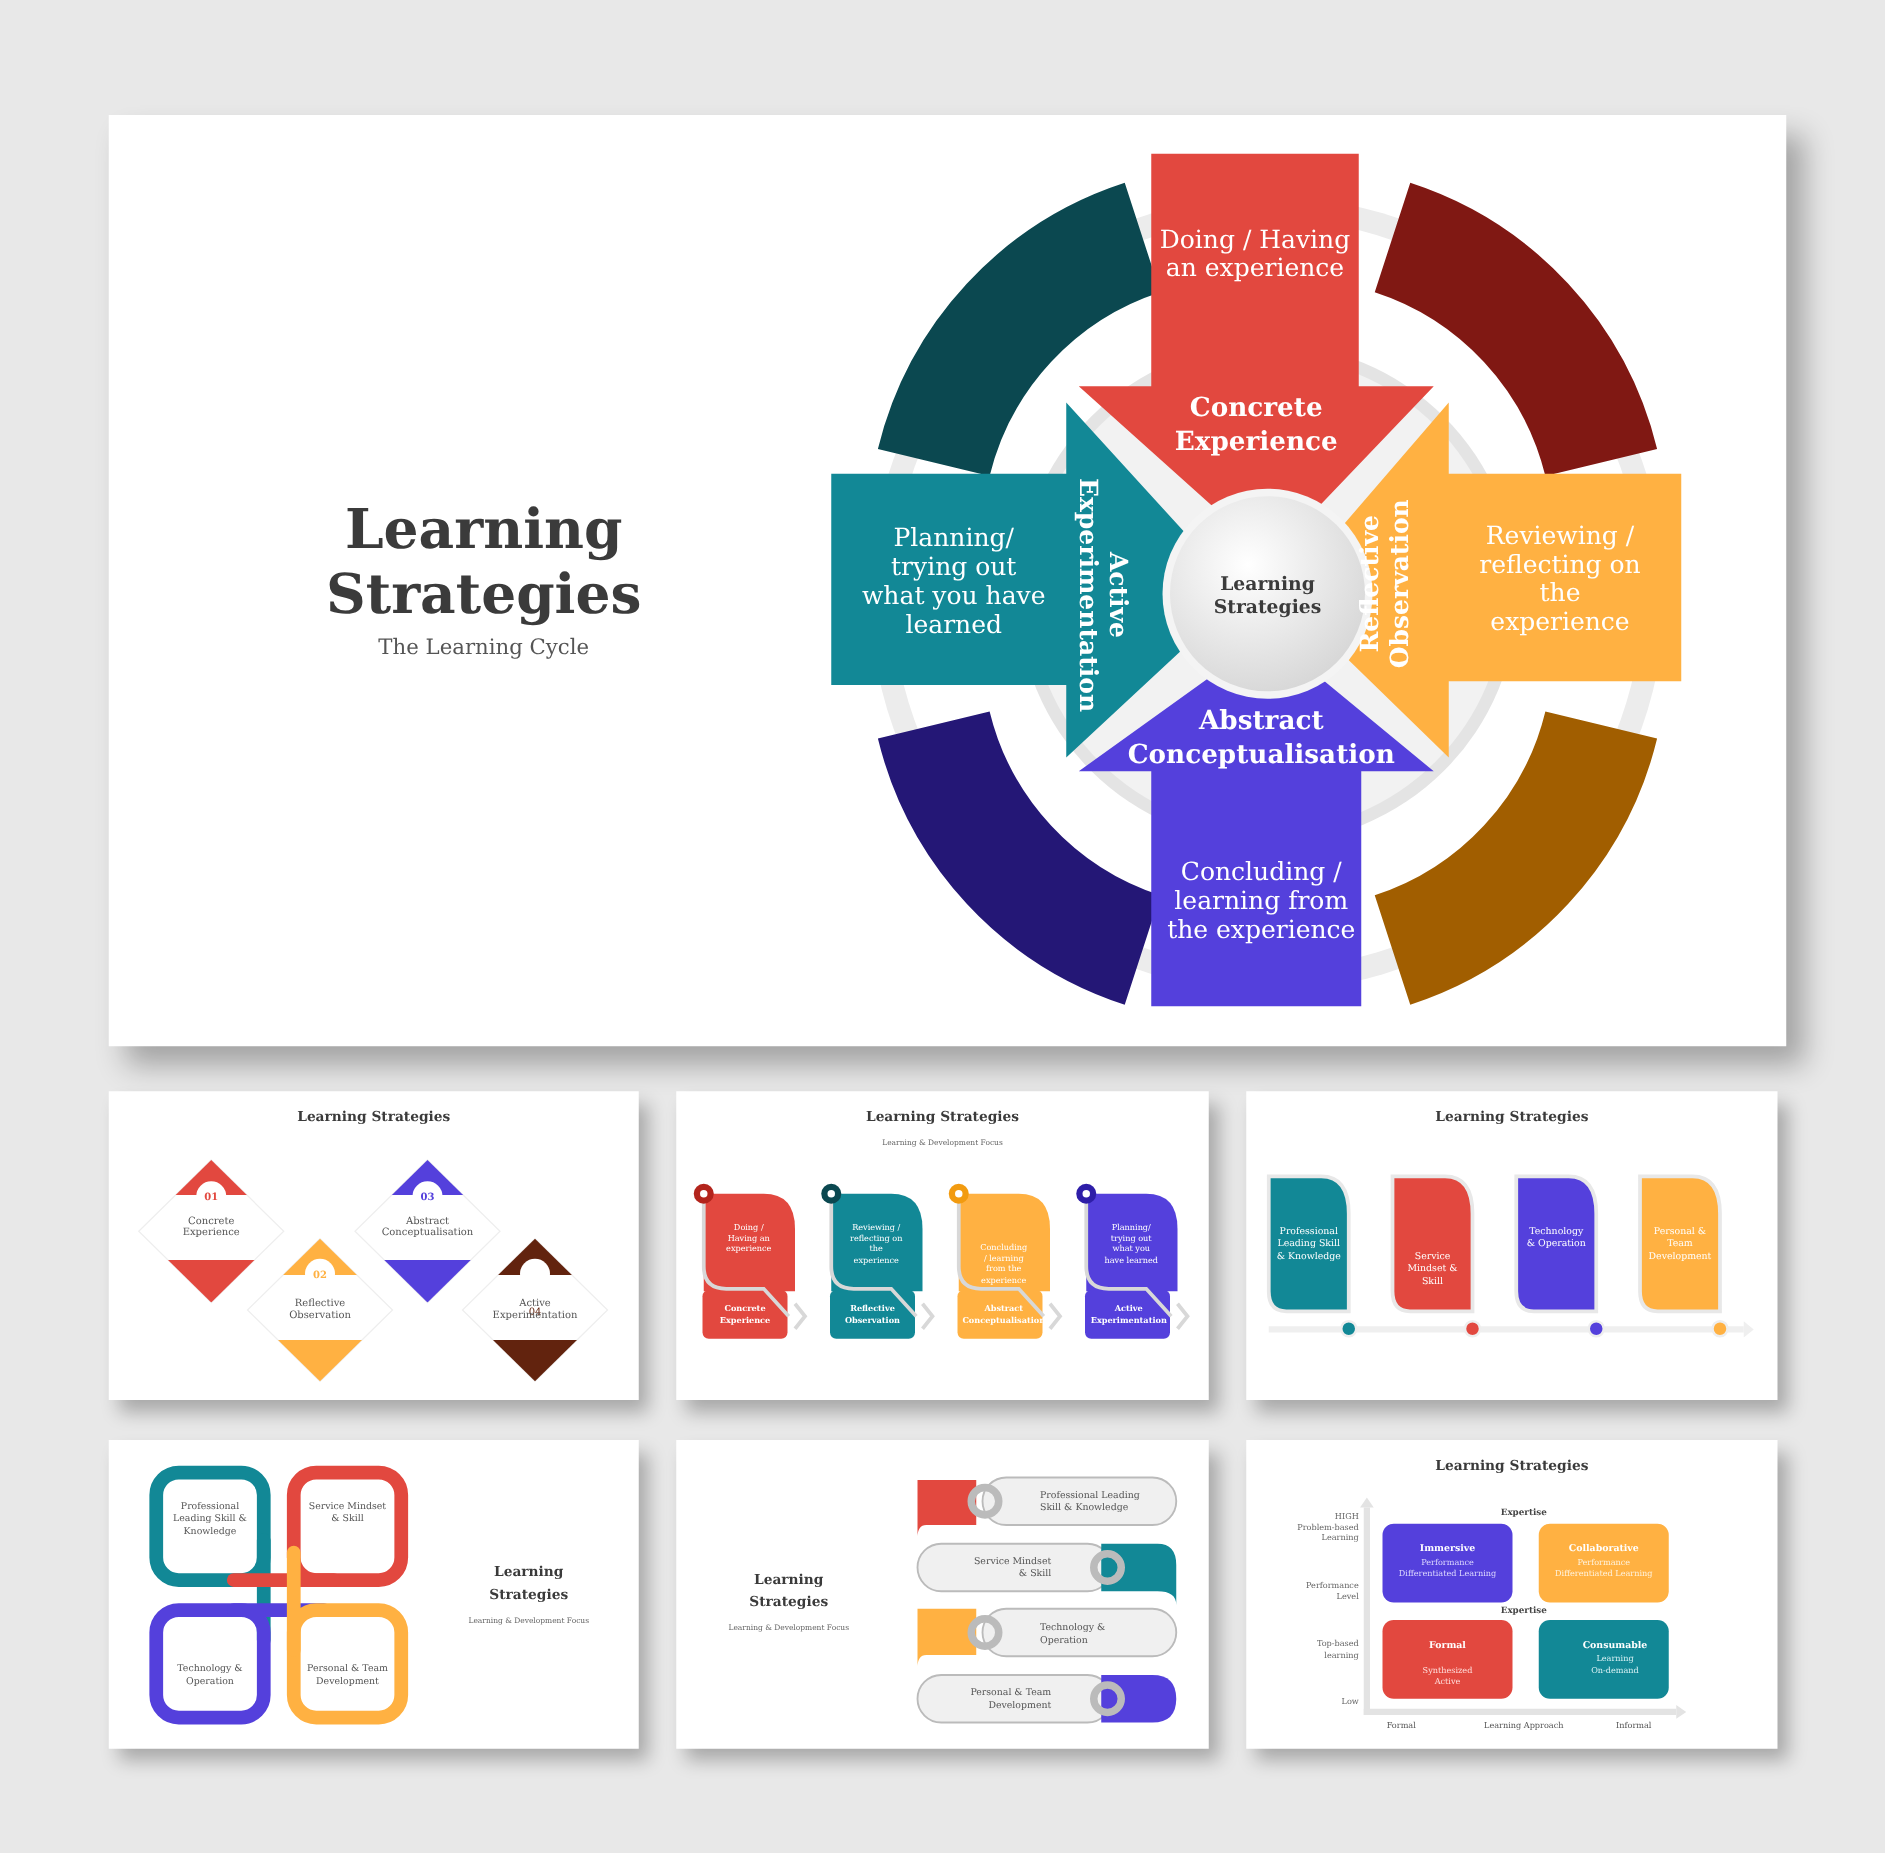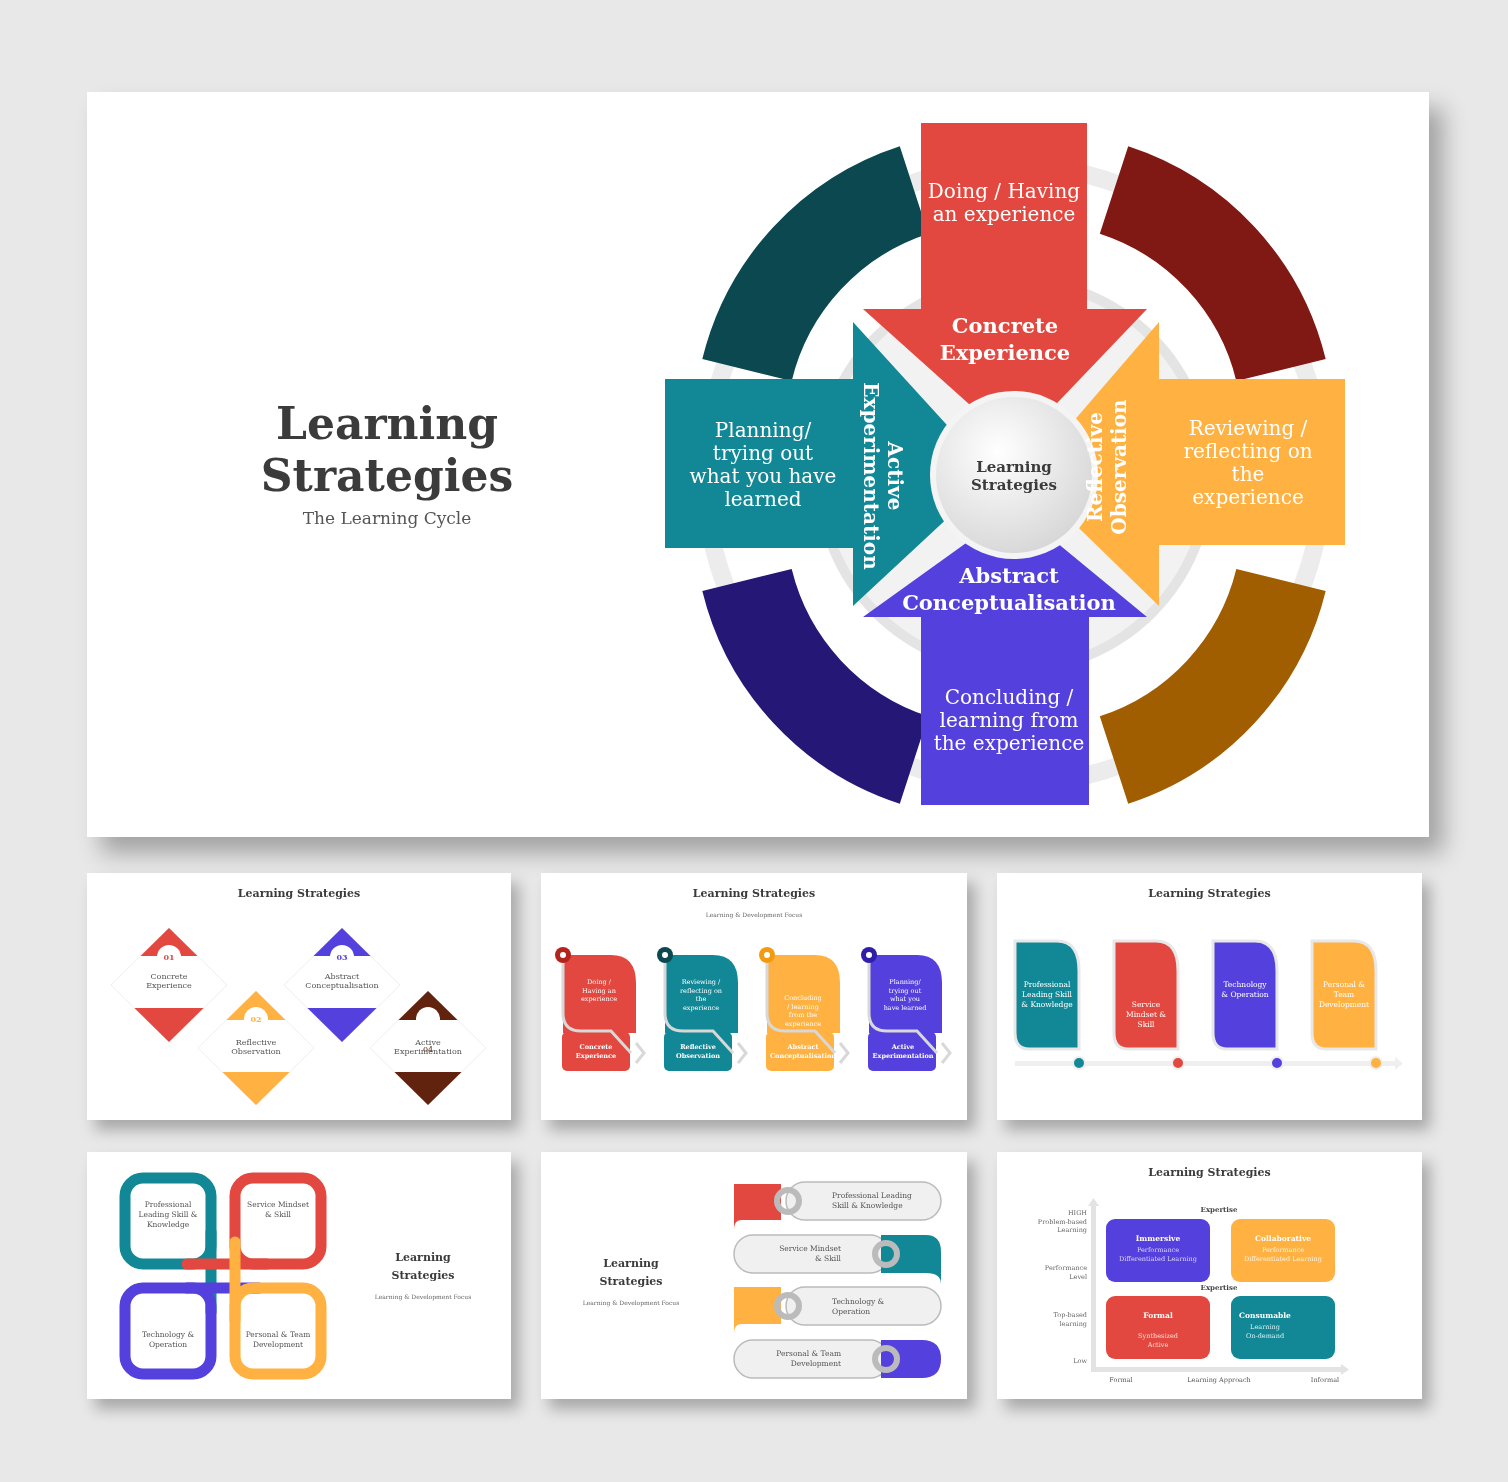--- a/index.html
+++ b/index.html
@@ -407,37 +407,37 @@
     </div>
   <div class="abs" style="left:20px; top:159px; width:70px; text-align:right; font-size:6.5px; line-height:8.5px; color:#666;">
       <div>Top-based</div>
       <div>learning</div>
     </div>
   <div class="abs" style="left:20px; top:205px; width:70px; text-align:right; font-size:6.5px; line-height:8.5px; color:#666;">
       <div>Low</div>
     </div>
   <div class="abs center" style="left:96px; top:224px; width:56px; font-size:6.5px; color:#555;">Formal</div>
   <div class="abs center" style="left:172px; top:224px; width:100px; font-size:6.5px; color:#555;">Learning Approach</div>
-  <div class="abs center" style="left:300px; top:224px; width:56px; font-size:6.5px; color:#555;">Informal</div>
+  <div class="abs center" style="left:282px; top:224px; width:56px; font-size:6.5px; color:#555;">Informal</div>
   <div class="abs center" style="left:182px; top:53px; width:80px; font-size:7px; font-weight:bold; color:#444;">Expertise</div>
   <div class="abs center" style="left:182px; top:131px; width:80px; font-size:7px; font-weight:bold; color:#444;">Expertise</div>
 
   <div class="abs center white" style="left:109px; top:82px; width:104px;">
     <div style="font-size:7.5px; font-weight:bold; margin-bottom:3px;">Immersive</div>
     <div style="font-size:6.5px; line-height:8.5px; color:#ddd8ff;">Performance</div>
     <div style="font-size:6.5px; line-height:8.5px; color:#ddd8ff;">Differentiated Learning</div>
   </div>
   <div class="abs center white" style="left:234px; top:82px; width:104px;">
     <div style="font-size:7.5px; font-weight:bold; margin-bottom:3px;">Collaborative</div>
     <div style="font-size:6.5px; line-height:8.5px; color:#fff2dc;">Performance</div>
     <div style="font-size:6.5px; line-height:8.5px; color:#fff2dc;">Differentiated Learning</div>
   </div>
   <div class="abs center white" style="left:109px; top:159px; width:104px;">
     <div style="font-size:7.5px; font-weight:bold; margin-bottom:3px;">Formal</div>
     <div style="font-size:6.5px; line-height:8.5px; color:#ffdcd9;margin-top:12px;">Synthesized</div>
     <div style="font-size:6.5px; line-height:8.5px; color:#ffdcd9;">Active</div>
   </div>
-  <div class="abs center white" style="left:216px; top:159px; width:104px;">
+  <div class="abs center white" style="left:243px; top:159px; width:104px;">
     <div style="font-size:7.5px; font-weight:bold; margin-bottom:3px;">Consumable</div>
     <div style="font-size:6.5px; line-height:8.5px; color:#d8f1f4;">Learning</div>
     <div style="font-size:6.5px; line-height:8.5px; color:#d8f1f4;">On-demand</div>
   </div>
 </div>
 
 </body></html>

